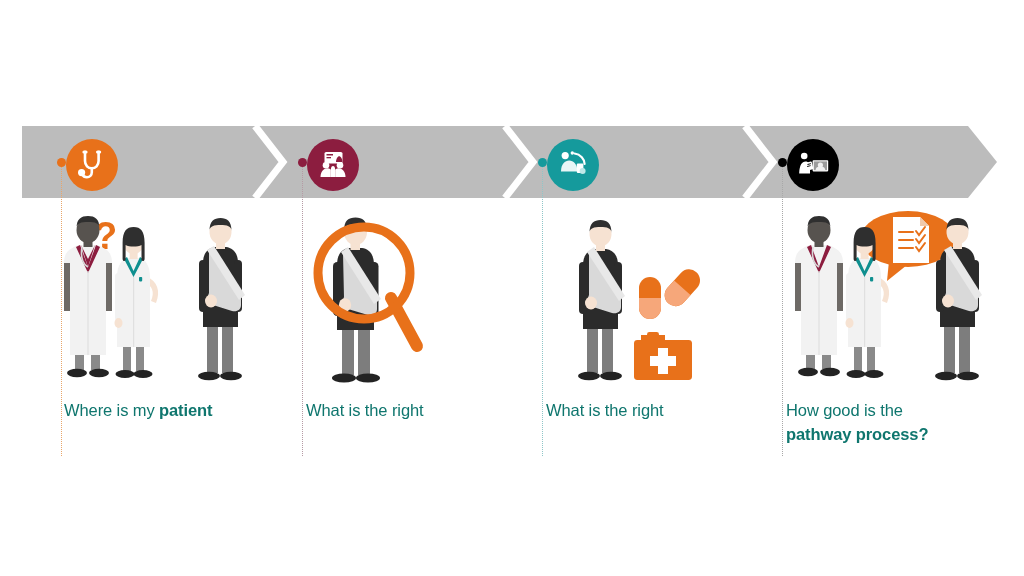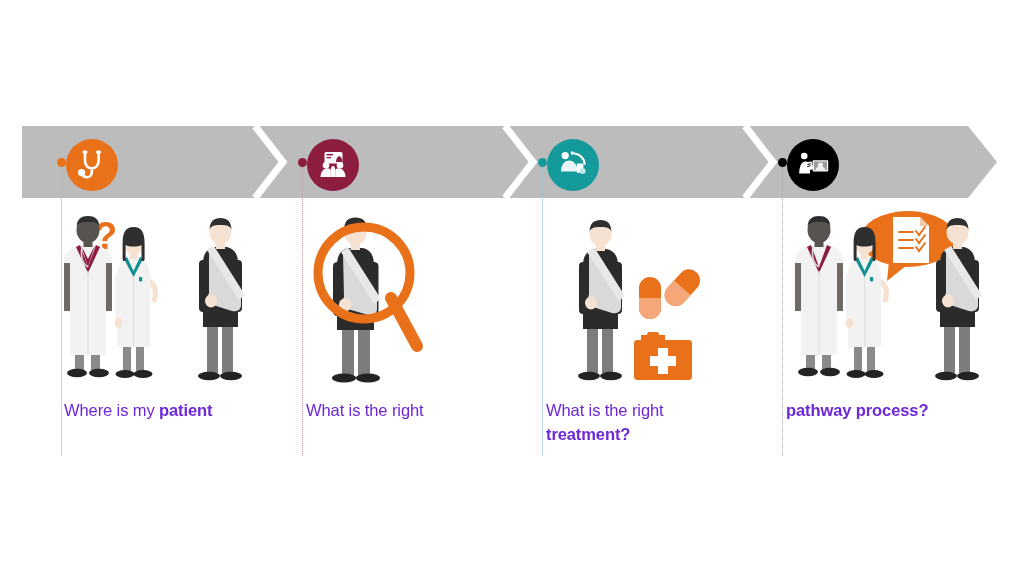--- a/index.html
+++ b/index.html
@@ -57,21 +57,21 @@
     justify-content: center;
   }
   .badge svg { display: block; }
 
   
   .caption {
     position: absolute;
     font-family: "Liberation Sans", sans-serif;
     font-size: 16.5px;
     line-height: 24px;
-    color: #6d28d9;
+    color: #0f766e;
     white-space: pre-line;
     letter-spacing: -0.1px;
   }
   .caption .lead { font-weight: 400; }
   .caption .emph { font-weight: 700; }
 
   
   .art {
     position: absolute;
   }
@@ -382,16 +382,16 @@
         <ellipse cx="162" cy="96" rx="6" ry="6.5" fill="#f6e2d2"></ellipse>
         <rect x="167" y="34" width="9" height="10" fill="#f6e2d2"></rect>
         <ellipse cx="171.5" cy="27" rx="11" ry="12.5" fill="#f6e2d2"></ellipse>
         <path d="M160.5,26 C160.5,16 165,13 171.5,13 C178,13 182.5,16 182.5,26 C182.5,21 178,20 171.5,20 C165,20 160.5,21 160.5,26 Z" fill="#2f2f2f"></path>
       </g>
     </svg>
   </div>
 
   <div class="caption" id="cap-1" style="left: 64px; top: 398px;"><div><span class="lead">Where is my </span><span class="emph">patient</span></div></div>
   <div class="caption" id="cap-2" style="left: 306px; top: 398px;"><div><span class="lead">What is the right</span></div></div>
-  <div class="caption" id="cap-3" style="left: 546px; top: 398px;"><div><span class="lead">What is the right</span></div><div><span class="emph">treatment?</span></div></div>
-  <div class="caption" id="cap-4" style="left: 786px; top: 398px;"><div><span class="emph">pathway process?</span></div></div>
+  <div class="caption" id="cap-3" style="left: 546px; top: 398px;"><div><span class="lead">What is the right</span></div></div>
+  <div class="caption" id="cap-4" style="left: 786px; top: 398px;"><div><span class="lead">How good is the</span></div><div><span class="emph">pathway process?</span></div></div>
 
 </div>
 
 </body></html>

